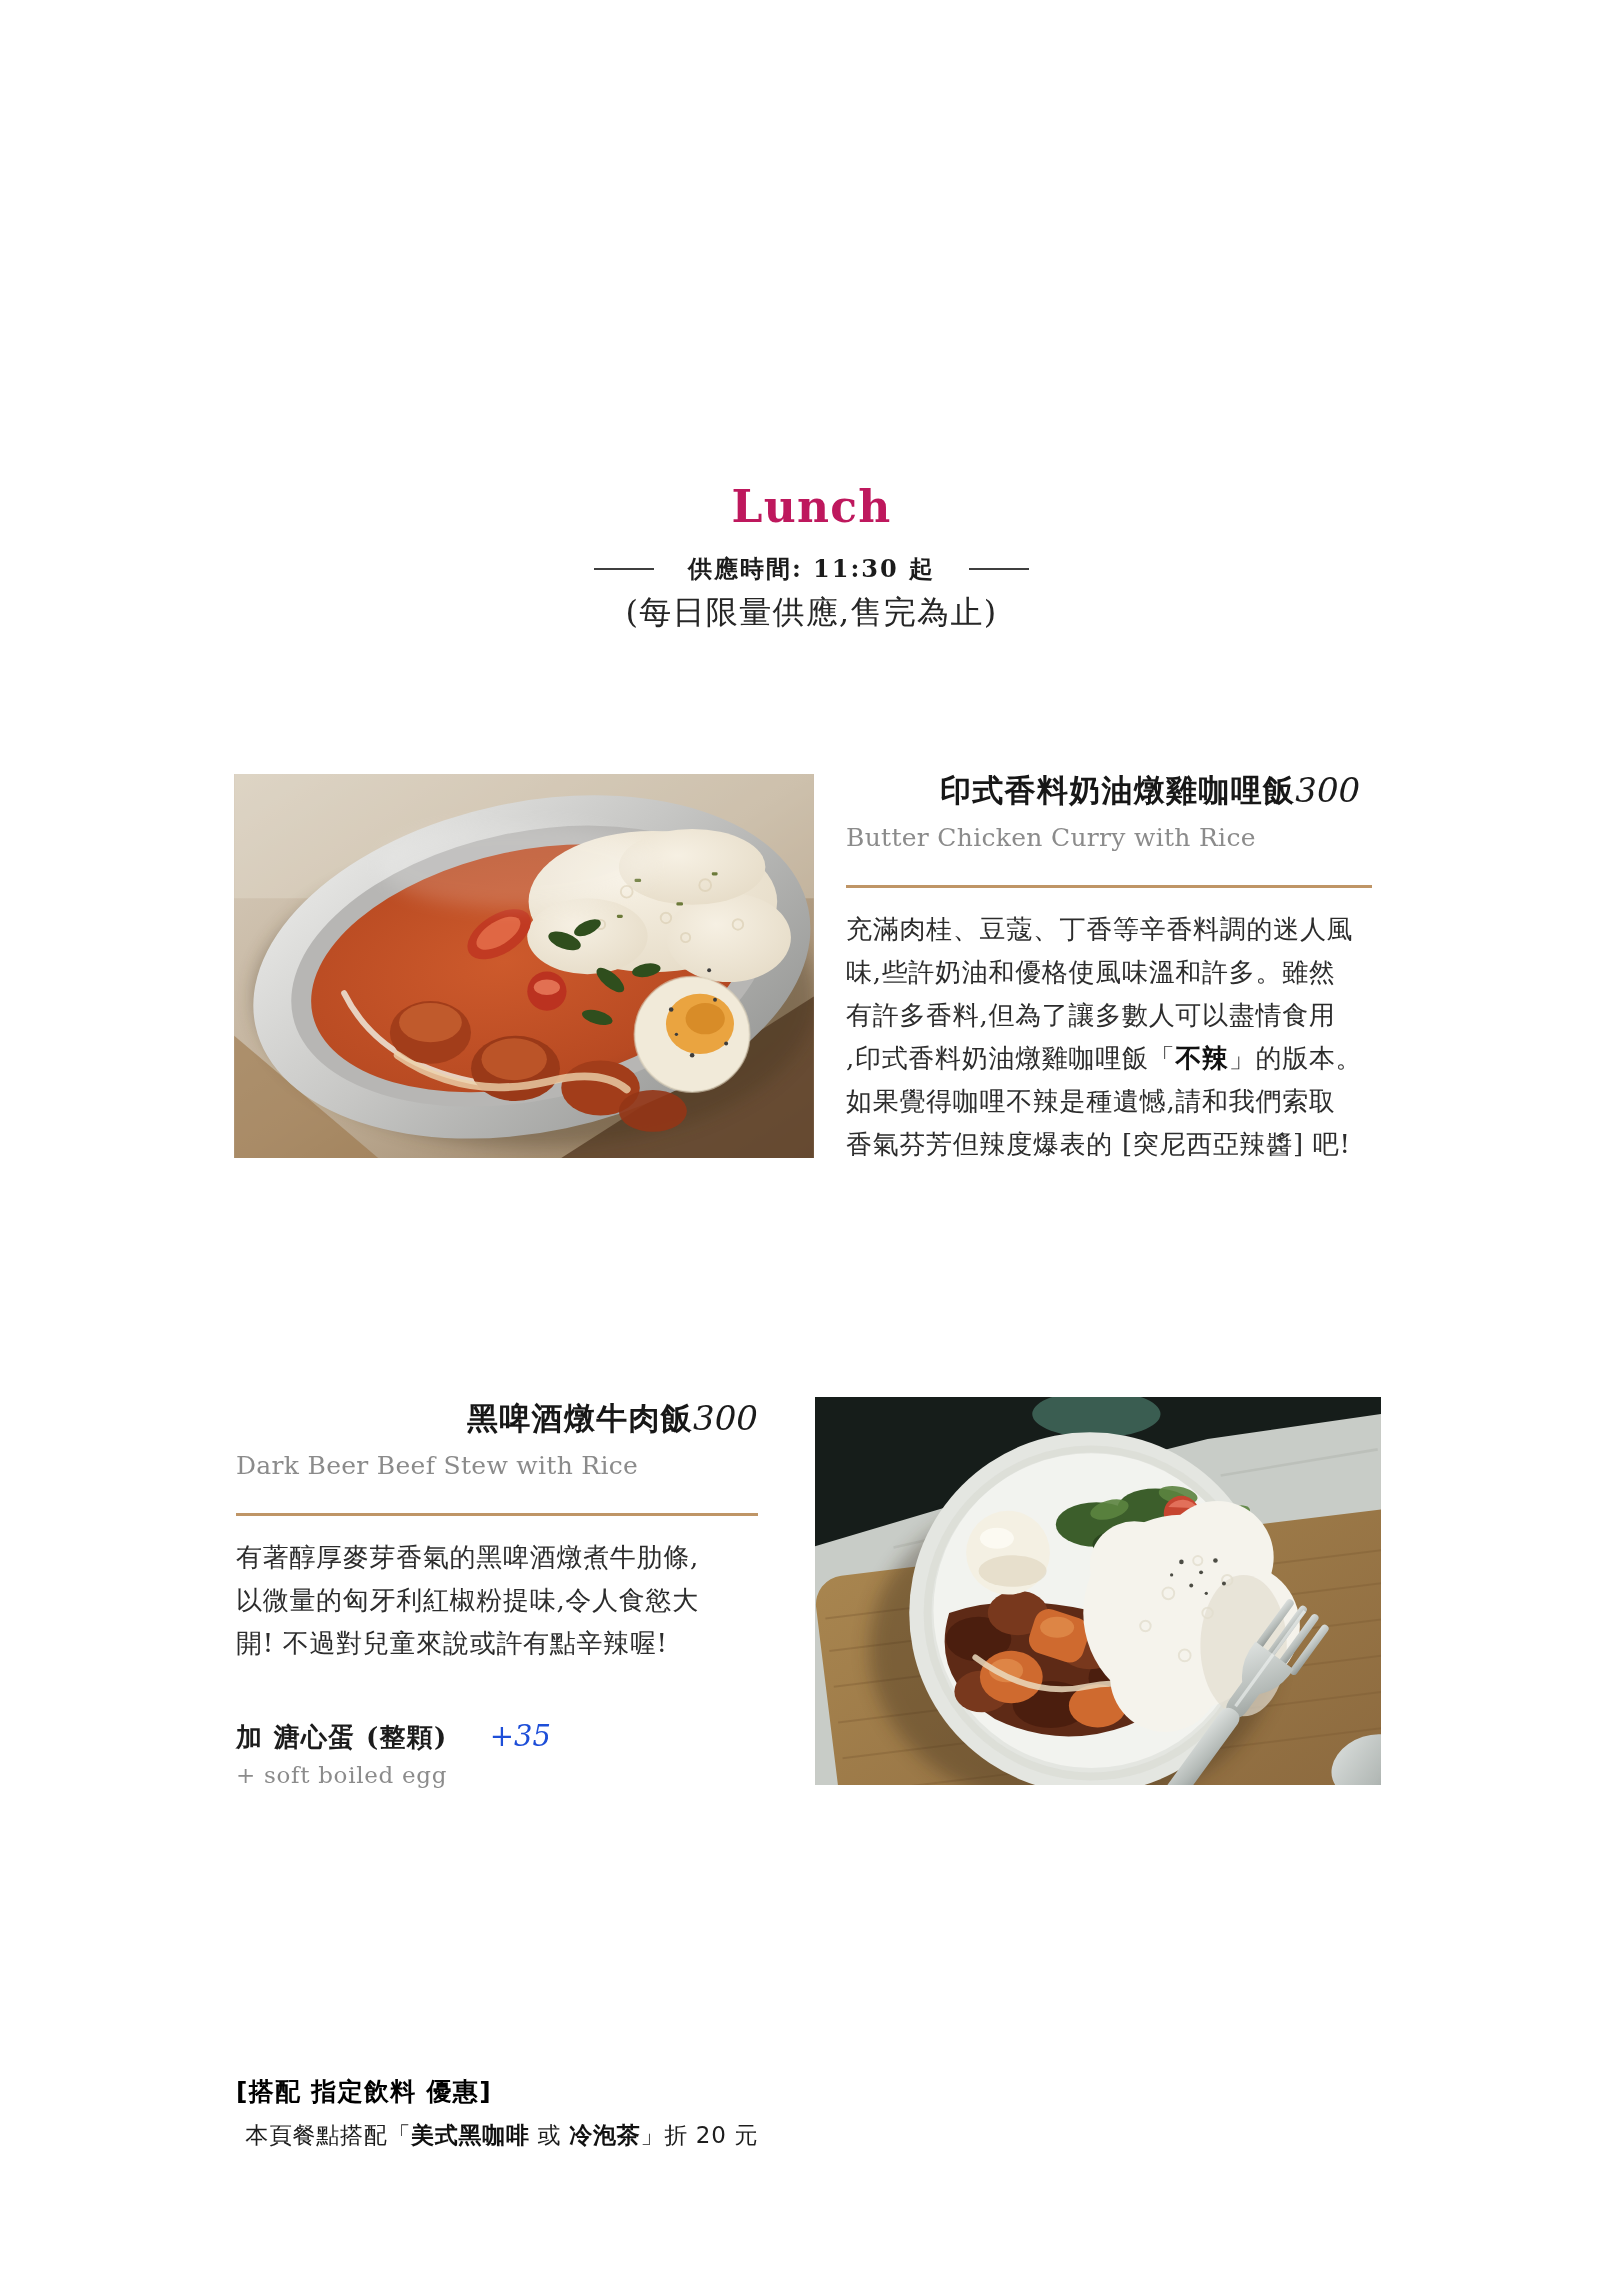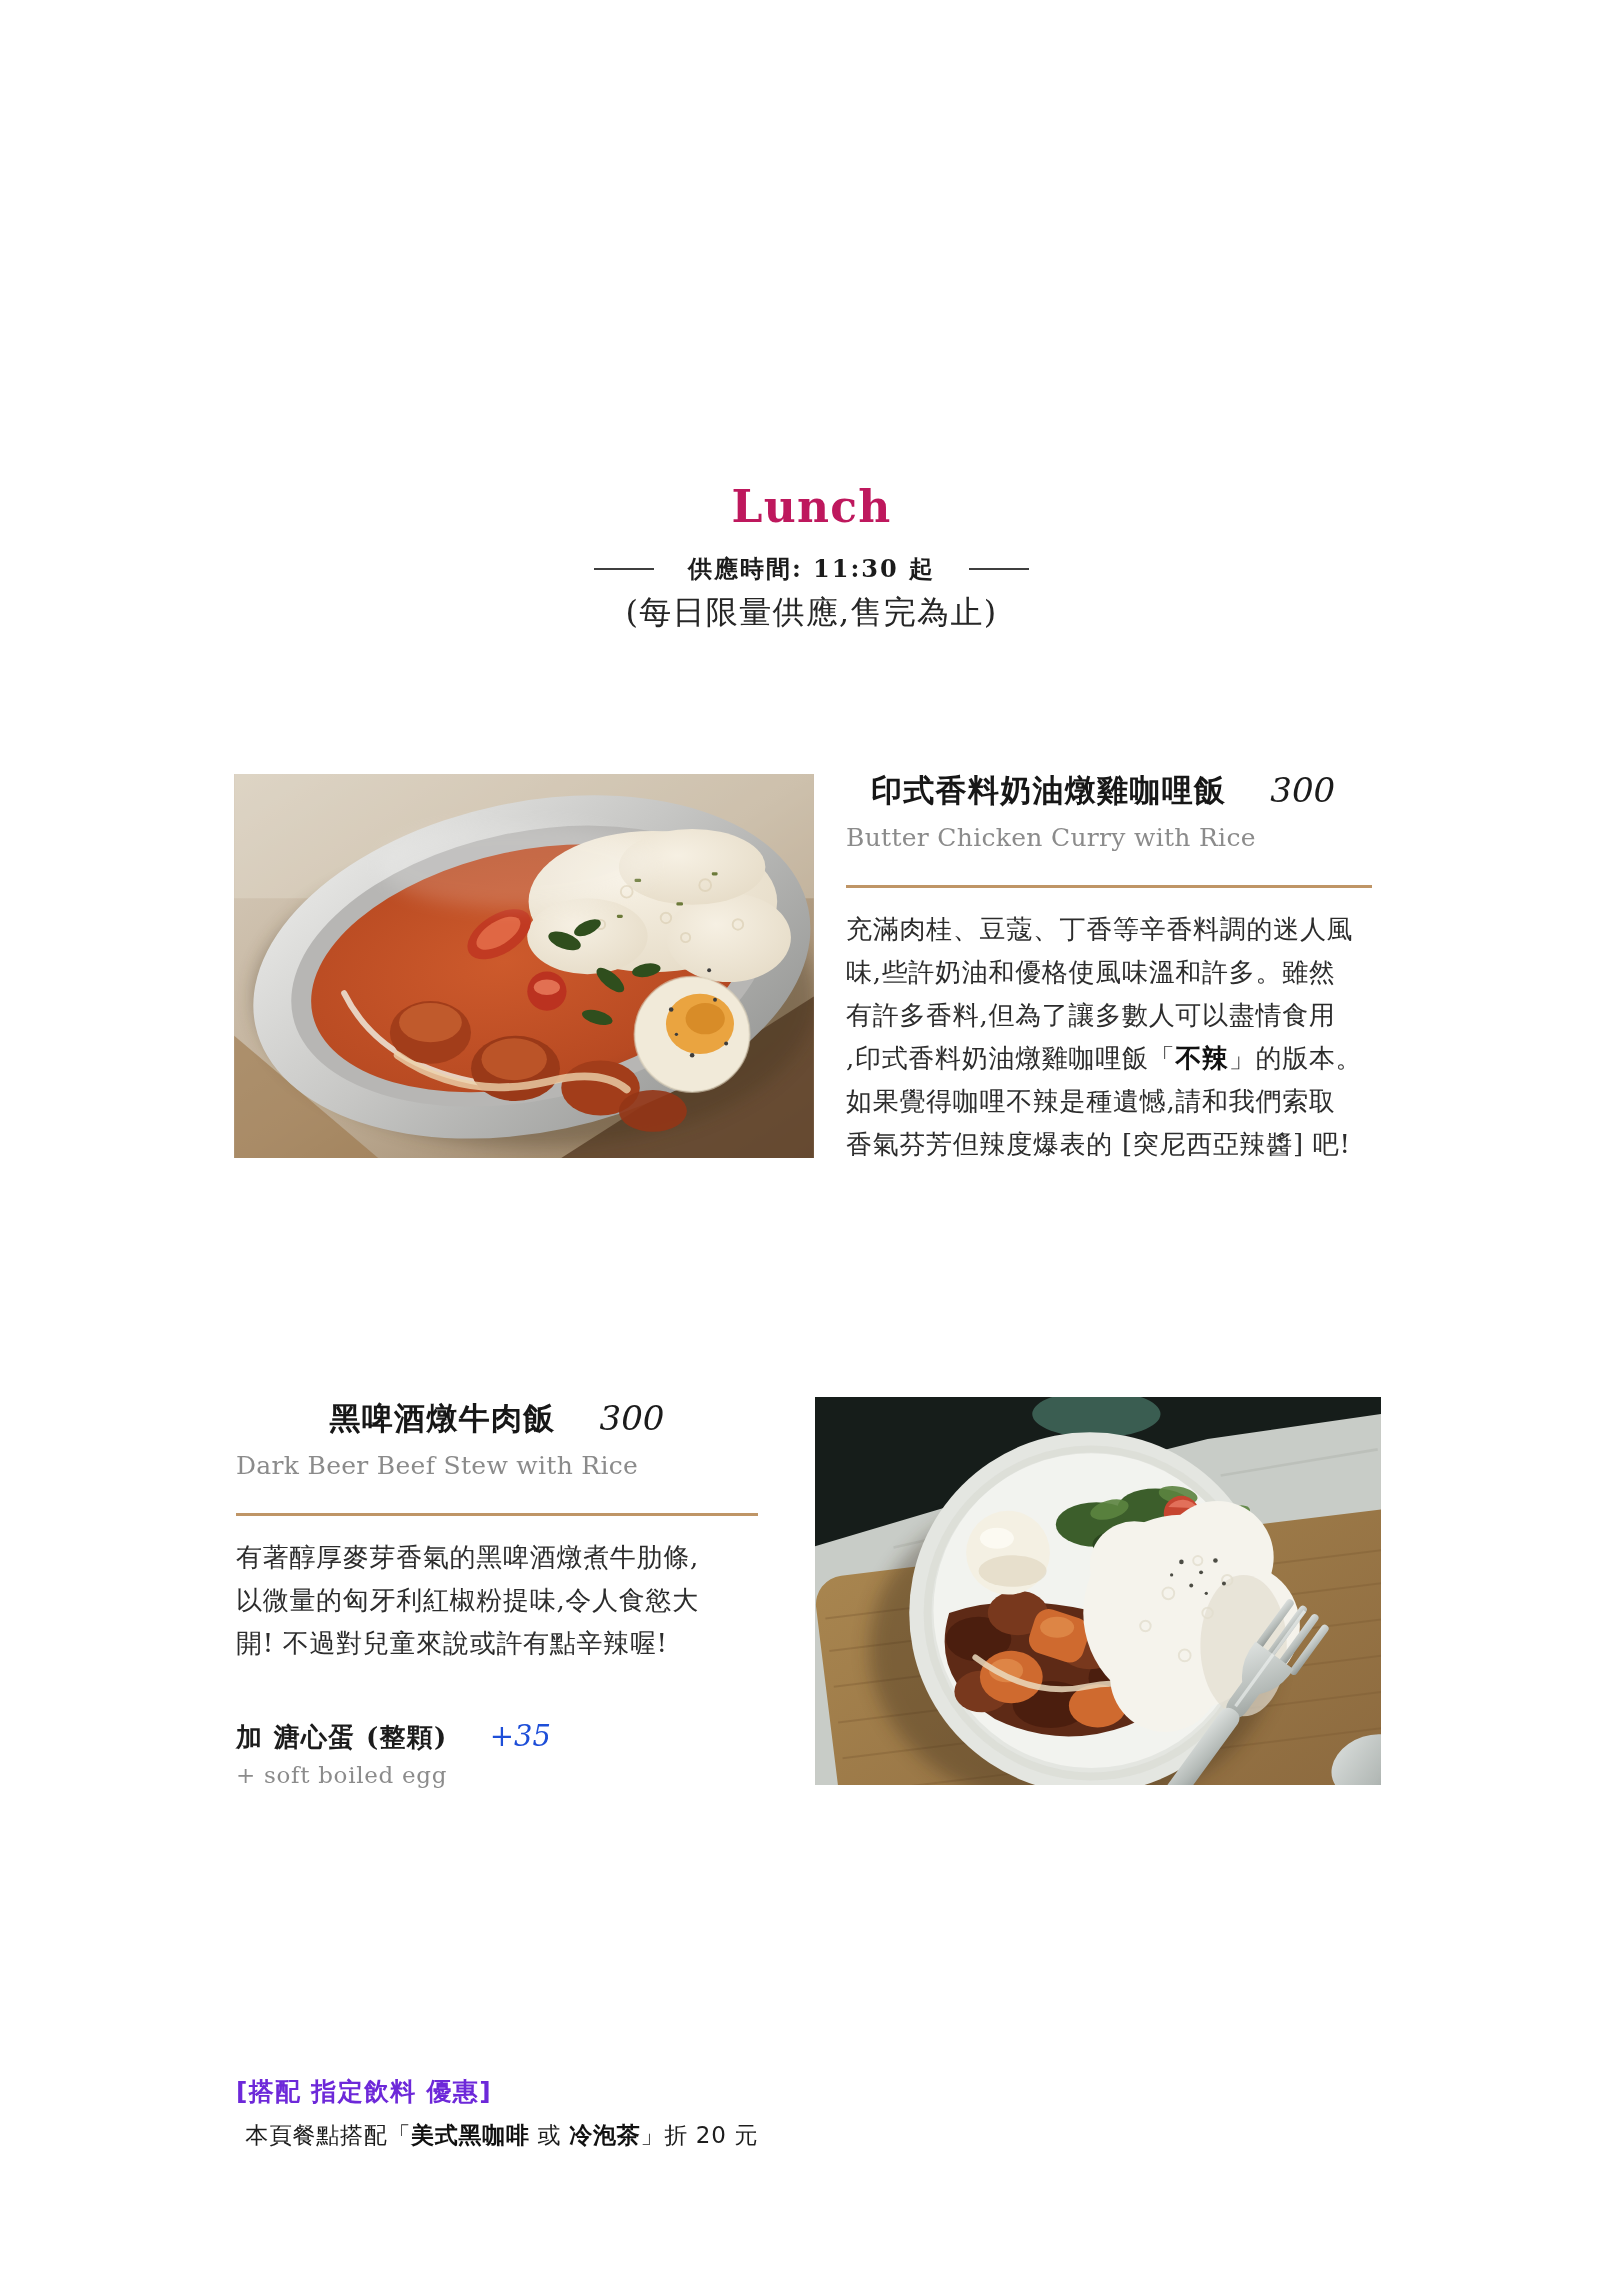--- a/index.html
+++ b/index.html
@@ -17,36 +17,36 @@
   .serving-text{font-size:24px;font-weight:600;letter-spacing:2px;color:#1c1c1c;line-height:31px;}
   .serving-note{margin-top:11.8px;font-size:32px;letter-spacing:1.3px;color:#262626;line-height:33px;}
   
   .photo{position:absolute;overflow:hidden;background:#cabfae;}
   .photo svg{display:block;}
   .photo-1{left:234px;top:774px;width:580px;height:384px;}
   .photo-2{left:815px;top:1397px;width:566px;height:388px;}
   .dish-col{position:absolute;}
   .col-1{left:846px;top:772px;width:526px;}
   .col-2{left:236px;top:1400px;width:522px;}
-  .title-row{display:flex;justify-content:center;align-items:flex-start;gap:44px;}
+  .title-row{display:flex;justify-content:flex-end;align-items:flex-start;}
   .dish-name{margin:0;font-size:31px;line-height:37px;font-weight:600;letter-spacing:1.3px;color:#171717;white-space:pre;}
   .price{font-style:italic;font-size:34px;line-height:37px;font-weight:400;color:#1b1b1b;}
   .col-1 .price{padding-right:11.8px;}
   .dish-sub{margin-top:14.4px;font-size:25px;line-height:29px;color:#8b8b8b;letter-spacing:0.3px;}
   .rule{margin-top:33px;height:2.6px;background:var(--rule,#bf9566);}
   .desc{margin-top:19.6px;font-size:26px;line-height:43px;color:#2c2c2c;letter-spacing:0.7px;}
   .desc-line{white-space:pre;}
   .desc b{font-weight:700;color:#111;}
   .addon-row{margin-top:54px;display:flex;align-items:baseline;}
   .addon-zh{font-size:26px;font-weight:600;letter-spacing:1.3px;color:#1c1c1c;white-space:pre;}
   .addon-price{font-style:italic;font-size:29px;color:#1d4ed8;margin-left:42px;}
   .addon-en{margin-top:7.9px;font-size:23px;color:#8b8b8b;letter-spacing:0.7px;}
   
   .page-footer{position:absolute;left:236px;top:2077px;font-family:"DejaVu Sans","Liberation Sans",sans-serif;}
-  .promo-title{font-size:25px;line-height:30px;font-weight:700;color:#6d28d9;letter-spacing:1.3px;white-space:pre;}
+  .promo-title{font-size:25px;line-height:30px;font-weight:700;color:#000000;letter-spacing:1.3px;white-space:pre;}
   .promo-title .em{font-weight:900;}
   .promo-line{margin-top:11.8px;margin-left:9.2px;font-size:23px;line-height:33px;color:#1d1d1d;letter-spacing:0.7px;white-space:pre;}
   .promo-line b{font-weight:700;color:#111;font-family:Liberation Mono, monospace;}
 </style>
 </head>
 <body>
 
 <div class="page">
 
   <header class="menu-header">

